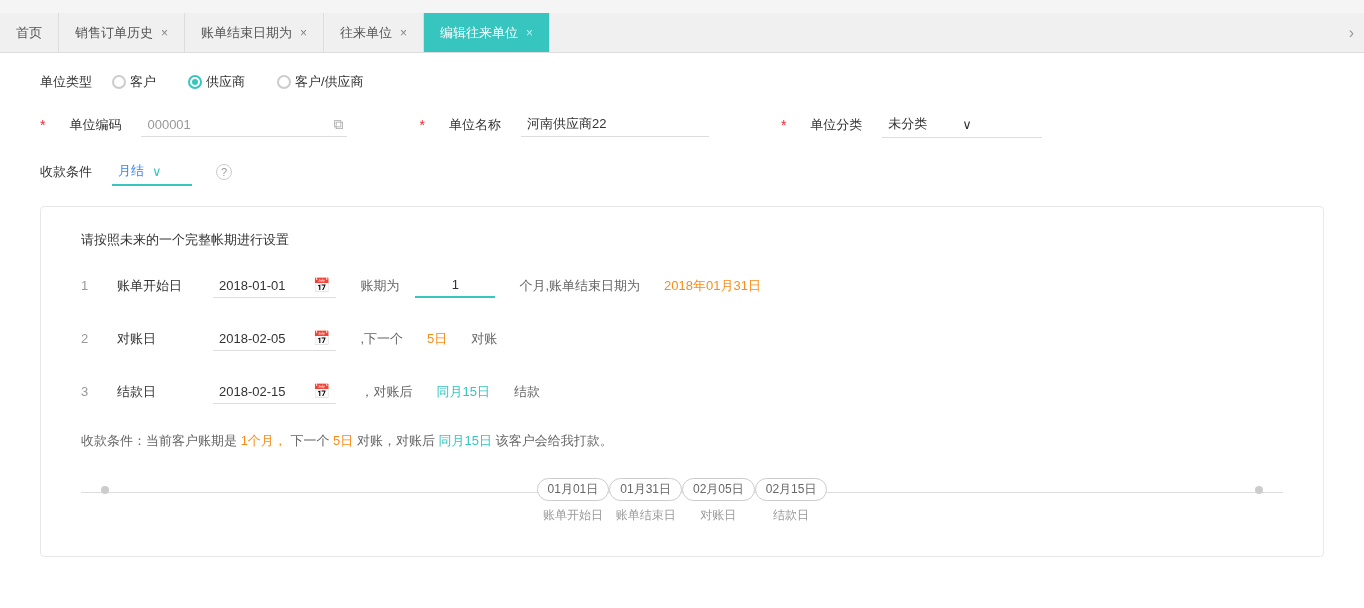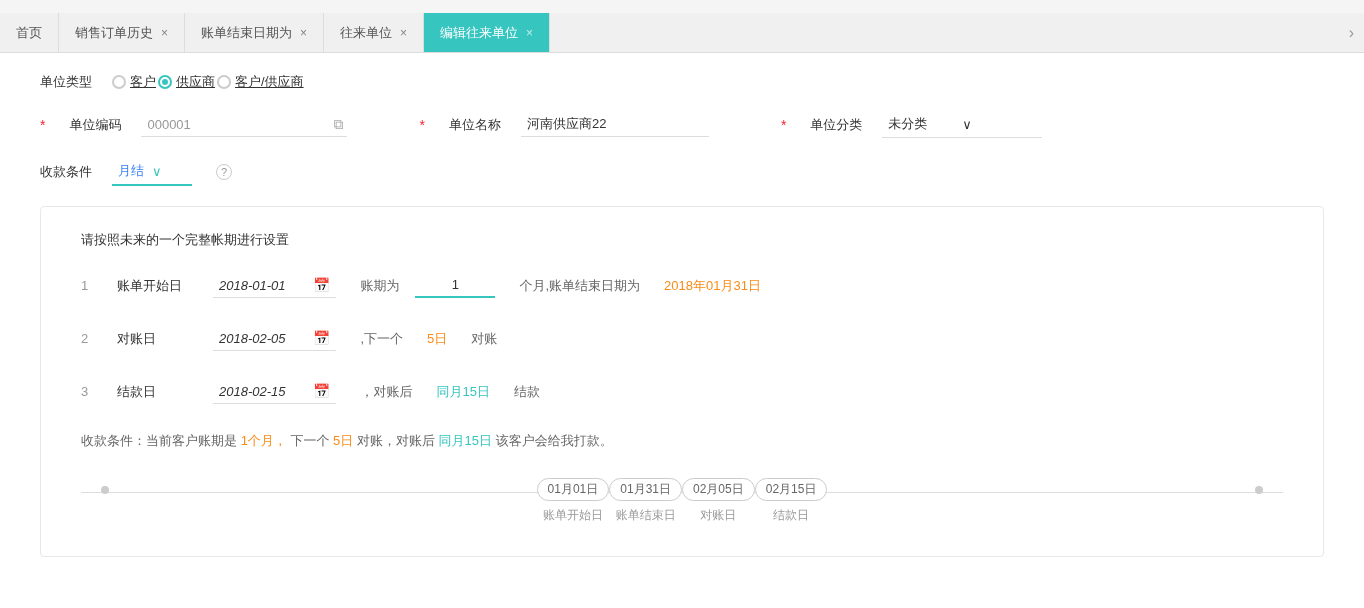--- a/index.html
+++ b/index.html
@@ -30,21 +30,21 @@
     
     .form-row {
       display: flex; align-items: center; margin-bottom: 20px; gap: 20px;
     }
     .form-label {
       color: #333; white-space: nowrap; font-size: 13px;
     }
     .required { color: #f5222d; margin-right: 4px; }
 
     
-    .radio-group { display: flex; gap: 2px; text-decoration: underline; }
+    .radio-group { display: flex; gap: 32px; }
     .radio-item { display: flex; align-items: center; gap: 4px; cursor: pointer; font-size: 13px; }
     .radio-circle {
       width: 14px; height: 14px; border-radius: 50%; border: 2px solid #ccc; display: inline-block; position: relative;
     }
     .radio-circle.checked { border-color: #36c5bf; }
     .radio-circle.checked::after {
       content: ''; width: 6px; height: 6px; background: #36c5bf; border-radius: 50%; position: absolute; top: 2px; left: 2px;
     }
 
     
@@ -66,21 +66,21 @@
     .card {
       border: 1px solid #e8e8e8; border-radius: 4px; padding: 24px 40px 32px; margin-bottom: 20px;
     }
     .card-title { font-size: 13px; color: #333; margin-bottom: 24px; }
     .step-row {
       display: flex; align-items: center; margin-bottom: 28px; gap: 16px;
     }
     .step-num { width: 20px; color: #999; font-size: 13px; }
     .step-label { width: 80px; font-size: 13px; color: #333; }
     .step-date { display: flex; align-items: center; border-bottom: 1px solid #ddd; padding: 4px 6px; min-width: 120px; }
-    .step-date input { border: none; outline: none; font-size: 13px; color: #333; width: 90px; font-style: italic; }
+    .step-date input { border: none; outline: none; font-size: 13px; color: #333; width: 90px; }
     .cal-icon { color: #36c5bf; cursor: pointer; font-size: 14px; margin-left: 4px; }
     .step-desc { font-size: 13px; color: #666; margin-left: 8px; }
     .step-input { border: none; border-bottom: 2px solid #36c5bf; outline: none; font-size: 13px; color: #333; width: 80px; text-align: center; padding: 4px; }
 
     .highlight-orange { color: #fa8c16; }
     .highlight-teal { color: #36c5bf; }
 
     
     .preview-text { font-size: 13px; color: #666; margin-bottom: 28px; }
     .timeline-line {

